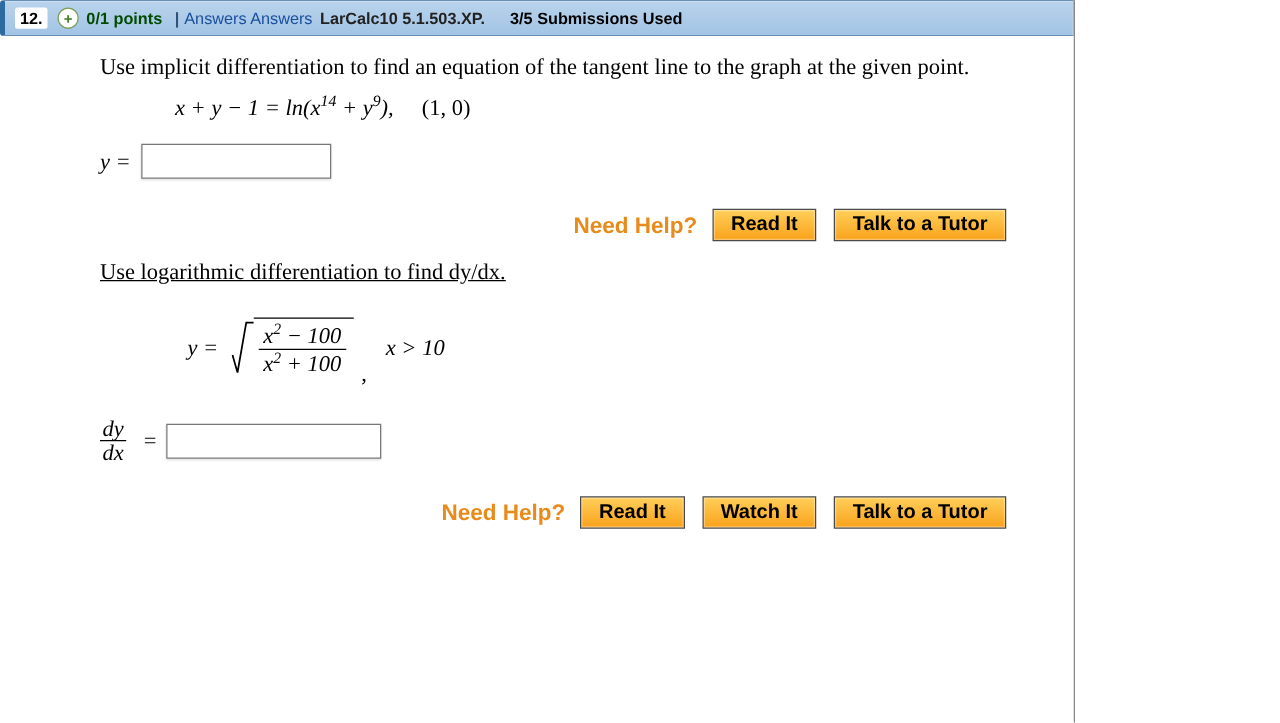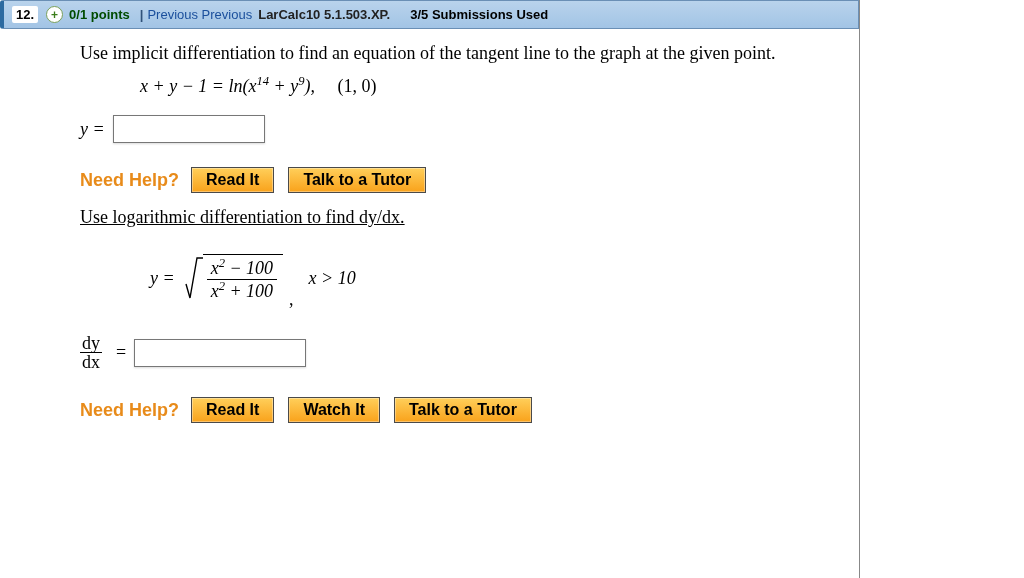--- a/index.html
+++ b/index.html
@@ -100,20 +100,21 @@
     background: #fff;
     height: 26px;
     width: 150px;
     box-shadow: 0 1px 2px rgba(0,0,0,0.15);
   }
   .needhelp-row {
     display: flex;
     align-items: center;
     margin: 10px 0 14px 0;
     font-family: Arial, Helvetica, sans-serif;
+    justify-content: flex-end;
   }
   .needhelp {
     color: #e88b1a;
     font-weight: bold;
     font-size: 18px;
     margin-right: 12px;
   }
   .hbtn {
     display: inline-block;
     background: linear-gradient(#ffcf5a, #f9a21b);
@@ -161,38 +162,39 @@
   .frac .den { border-top: 1.2px solid #000; padding: 0 4px; }
   .dydx-row {
     display: flex;
     align-items: center;
     margin: 10px 0 26px 0;
   }
   .dydx {
     display: inline-flex;
     flex-direction: column;
     align-items: center;
+    font-style: italic;
     line-height: 1;
     margin-right: 6px;
   }
   .dydx .num { border-bottom: 1.2px solid #000; padding: 0 2px; }
   .dydx .den { padding: 0 2px; }
   .eqsign { margin: 0 8px; }
 </style>
 </head>
 <body>
 
 <div class="container">
 
   <div class="header">
     <span class="qnum">12.</span>
     <span class="plus-icon">+</span>
     <span class="points">0/1 points</span>
     <span class="sep">|</span>
-    <a class="prev-link">Previous Previous</a>
+    <a class="prev-link">Answers Answers</a>
     <span class="bookref">LarCalc10 5.1.503.XP.</span>
     <span class="subused">3/5 Submissions Used</span>
   </div>
 
   <div class="body">
 
     <div>Use implicit differentiation to find an equation of the tangent line to the graph at the given point.</div>
 
     <div class="eqline">
       <span>x + y − 1 = ln(</span><span>x</span><sup>14</sup><span> + </span><span>y</span><sup>9</sup><span>),</span>

